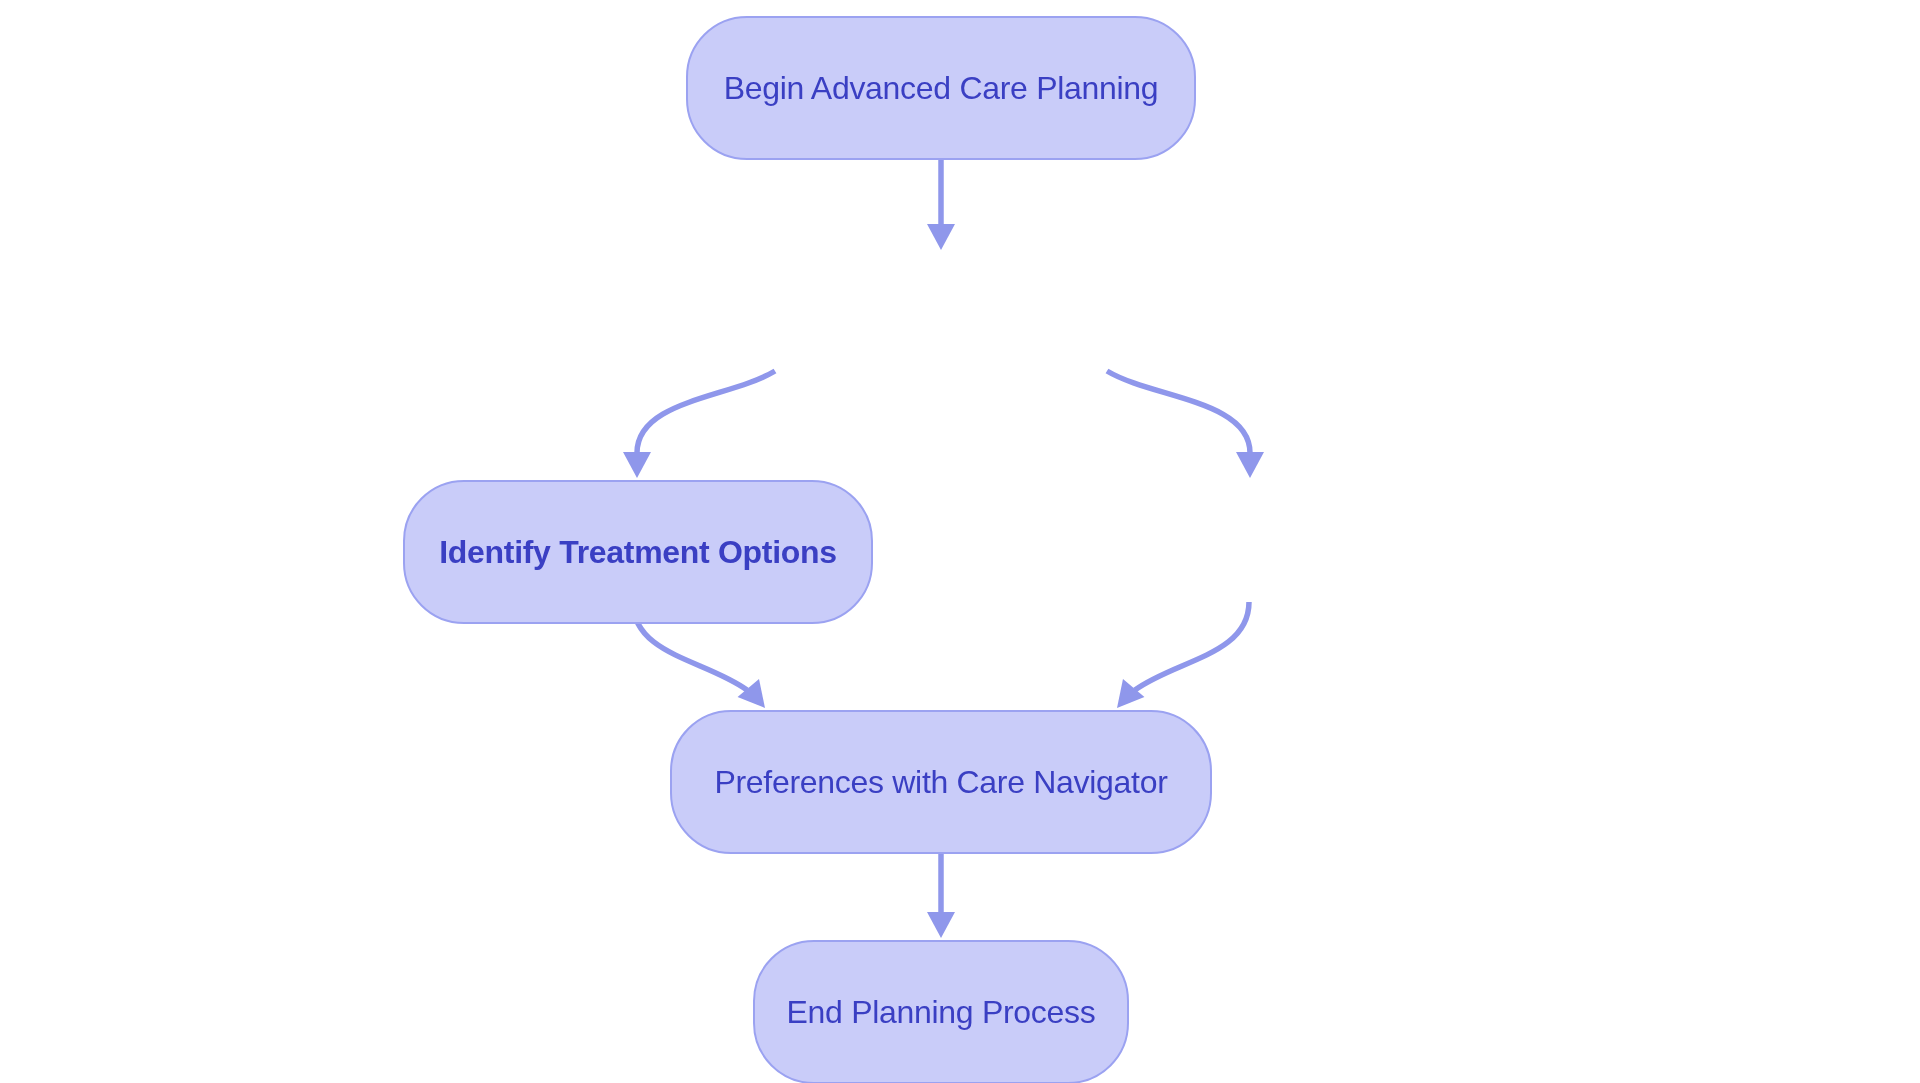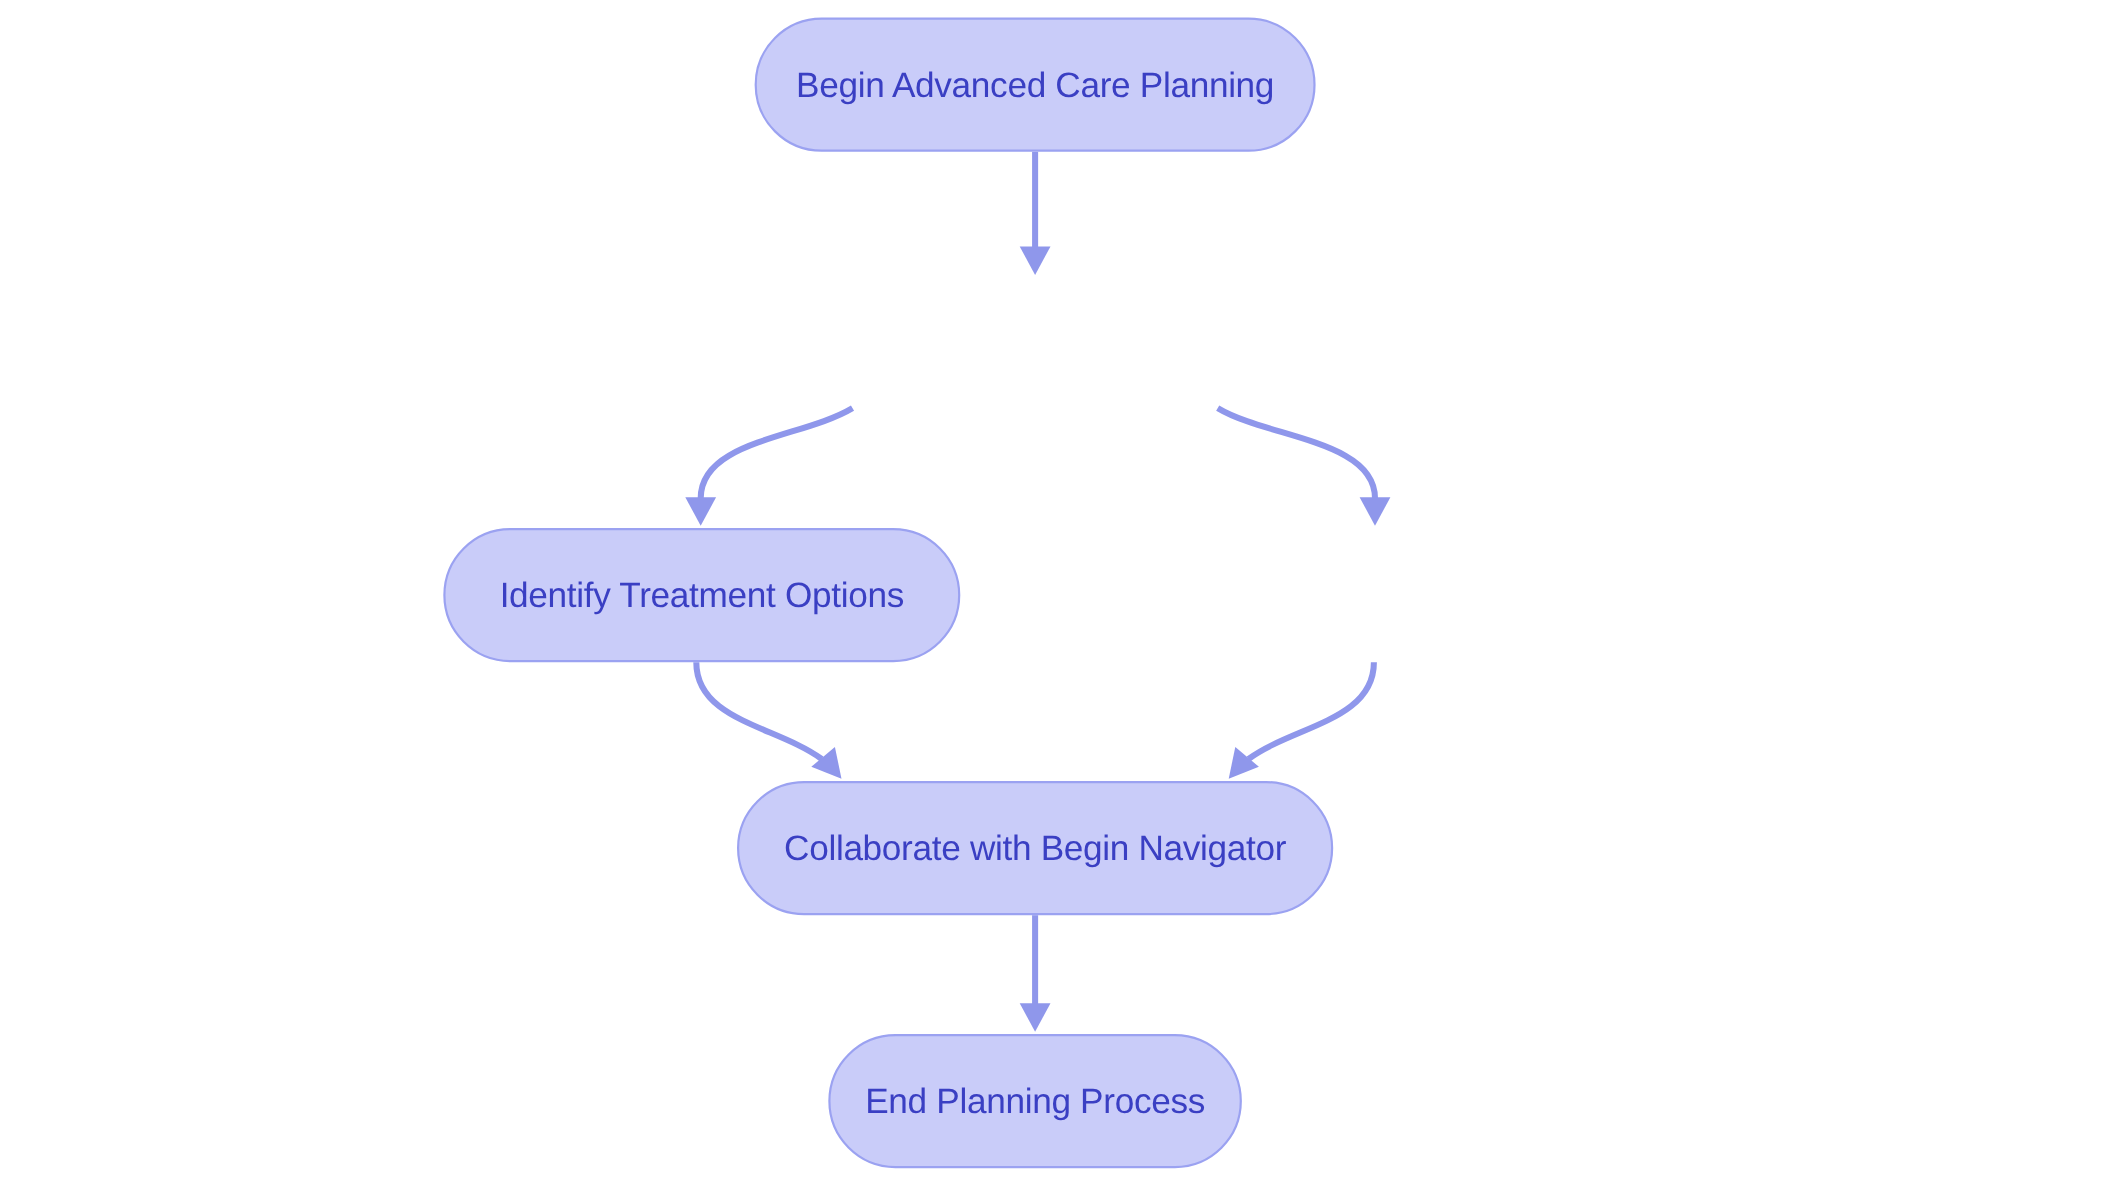--- a/index.html
+++ b/index.html
@@ -28,39 +28,39 @@
     stroke: var(--arrow-color, #8f97eb);
     stroke-width: 5.5;
     stroke-linecap: butt;
   }
   .arrowhead {
     fill: var(--arrow-color, #8f97eb);
     stroke: none;
   }
   .node {
     position: absolute;
-    height: 122px;
+    height: 144px;
     border-radius: 61px;
     background: var(--node-fill, #c9ccf9);
     border: 2px solid var(--node-border, #9ba2f1);
     box-sizing: border-box;
     display: flex;
     align-items: center;
     justify-content: center;
     text-align: right;
   }
   .node-label {
     color: var(--node-text, #3a3fc3);
     font-size: 32px;
     letter-spacing: -0.3px;
     white-space: nowrap;
   }
   .node-begin       { left: 686px; top: 16px;  width: 510px; }
   .node-discuss     { left: 674px; top: 248px; width: 534px; }
-  .node-identify    { left: 403px; top: 480px; width: 470px; }
+  .node-identify    { left: 403px; top: 480px; width: 470px; font-weight: bold; }
   .node-engage      { left: 970px; top: 480px; width: 552px; }
   .node-collaborate { left: 670px; top: 710px; width: 542px; }
   .node-end         { left: 753px; top: 940px; width: 376px; }
 </style>
 </head>
 <body>
 
 <div class="canvas">
 
   <svg class="edges-layer" viewBox="0 0 1920 1083" xmlns="http://www.w3.org/2000/svg">
@@ -100,20 +100,20 @@
     <span class="node-label">Begin Advanced Care Planning</span>
   </div>
 
 
   <div class="node node-identify">
     <span class="node-label">Identify Treatment Options</span>
   </div>
 
 
   <div class="node node-collaborate">
-    <span class="node-label">Collaborate with Begin Navigator</span>
+    <span class="node-label">Preferences with Care Navigator</span>
   </div>
 
   <div class="node node-end">
     <span class="node-label">End Planning Process</span>
   </div>
 
 </div>
 
 </body></html>

